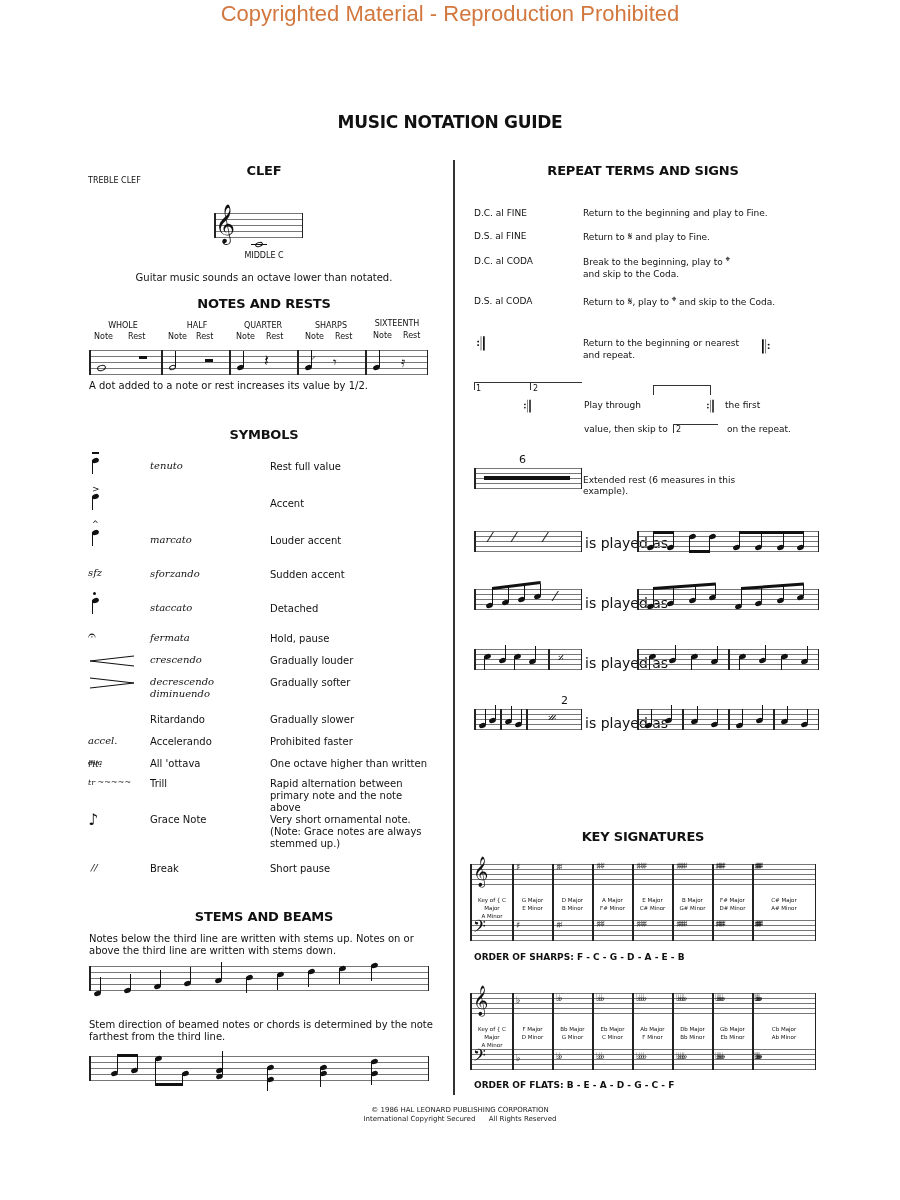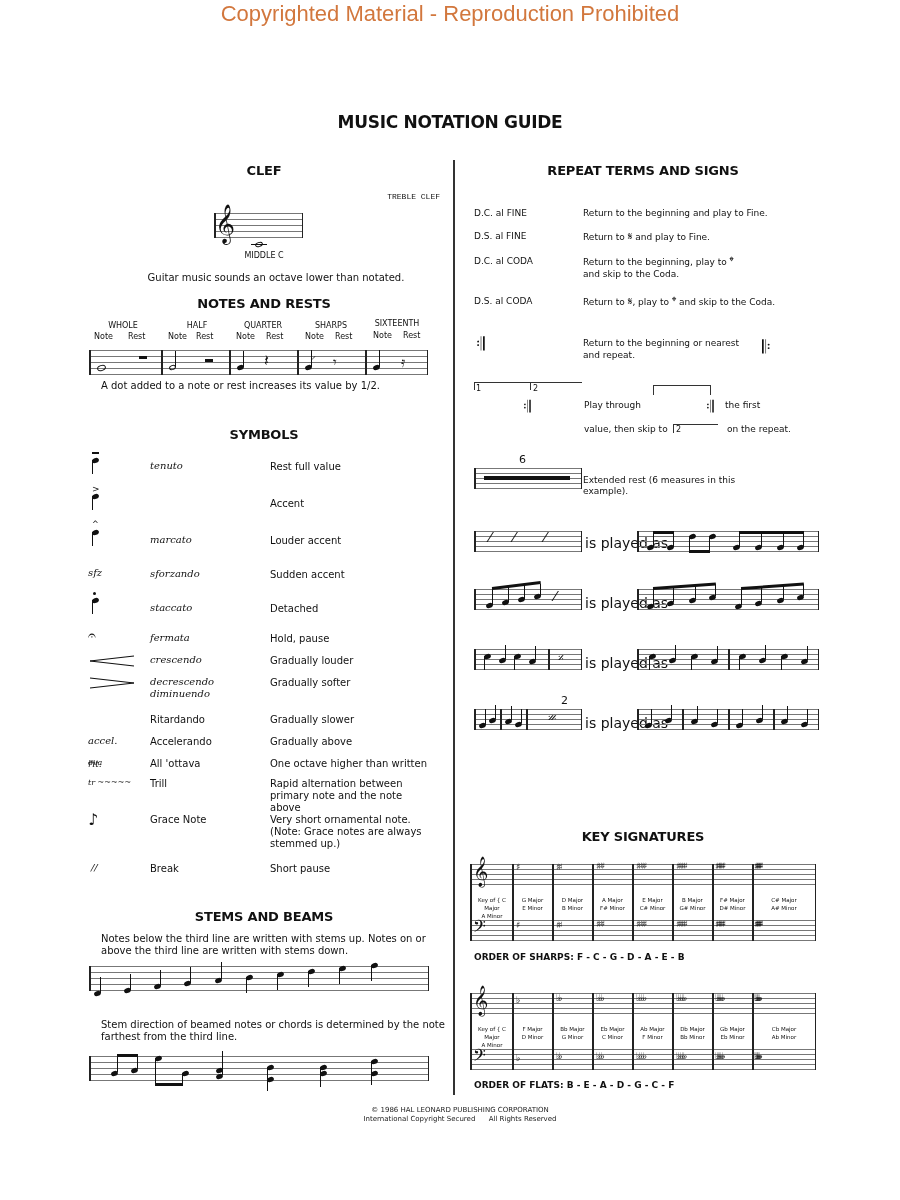--- a/index.html
+++ b/index.html
@@ -3,21 +3,21 @@
 <meta charset="utf-8">
 <style>
   * { box-sizing: border-box; margin: 0; padding: 0; }
   body { width: 900px; height: 1200px; background: #ffffff; position: relative; overflow: hidden; font-family: "DejaVu Sans", sans-serif; color: #111; }
   .abs { position: absolute; }
   .watermark { top: 0; left: 0; width: 900px; text-align: center; font-family: "Liberation Sans", sans-serif; font-size: 22px; color: #d2773d; line-height: 28px; }
   .page-title { top: 112px; left: 0; width: 900px; text-align: center; font-family: "DejaVu Sans", sans-serif; font-weight: bold; font-size: 17px; letter-spacing: -0.3px; }
   .h2 { font-weight: bold; font-size: 13px; text-align: center; letter-spacing: -0.2px; }
   .small { font-size: 9px; line-height: 11px; }
   .tiny { font-size: 8px; line-height: 10px; }
-  .body-text { font-size: 10px; line-height: 12px; margin-left: 12px; }
+  .body-text { font-size: 10px; line-height: 12px; }
   .italic { font-style: italic; font-family: "DejaVu Serif", serif; }
   .divider { left: 453px; top: 160px; width: 2px; height: 935px; background: #333; }
 
   
   .staff { position: absolute; }
   .staff .line { position: absolute; left: 0; right: 0; height: 1px; background: #777; }
   .bar { position: absolute; top: 0; width: 1.5px; background: #222; }
   .note { position: absolute; width: 7px; height: 5px; background: #111; border-radius: 50%; transform: rotate(-20deg); }
   .note.open { background: transparent; border: 1.5px solid #111; }
   .stem { position: absolute; width: 1px; background: #111; }
@@ -38,21 +38,21 @@
   .footer { position: absolute; left: 300px; width: 320px; text-align: center; font-size: 7px; line-height: 9px; color: #222; }
 </style>
 </head>
 <body>
 
 <div class="abs watermark">Copyrighted Material - Reproduction Prohibited</div>
 <div class="abs page-title">MUSIC NOTATION GUIDE</div>
 <div class="abs divider"></div>
 
 <div class="abs h2" style="left:88px;width:352px;top:163px;">CLEF</div>
-<div class="abs tiny" style="left:88px;width:352px;top:192px;text-align:right;font-family:Liberation Mono, monospace;">TREBLE CLEF</div>
+<div class="abs tiny" style="left:88px;width:352px;top:176px;text-align:left;">TREBLE CLEF</div>
 <div class="staff" style="left:214px;top:213px;width:89px;height:26px;">
   <div class="line" style="top:0"></div>
     <div class="line" style="top:6px"></div>
     <div class="line" style="top:12px"></div>
     <div class="line" style="top:18px"></div>
     <div class="line" style="top:24px"></div>
   <div class="bar" style="left:0;height:25px;"></div>
     <div class="bar" style="right:0;height:25px;"></div>
   <div class="glyph" style="left:1px;top:-10px;font-size:34px;line-height:40px;">𝄞</div>
 </div>
@@ -171,21 +171,21 @@
   <div class="sym-desc" style="top:1px;">Gradually softer</div>
 </div>
 <div class="sym-row" style="top:712px;">
   <div class="sym-icon italic" style="font-size:9px;top:2px;margin-top:45px;">rit.</div>
   <div class="sym-term">Ritardando</div>
   <div class="sym-desc">Gradually slower</div>
 </div>
 <div class="sym-row" style="top:734px;">
   <div class="sym-icon italic" style="font-size:10px;top:1px;">accel.</div>
   <div class="sym-term">Accelerando</div>
-  <div class="sym-desc">Gradually above</div>
+  <div class="sym-desc">Prohibited faster</div>
 </div>
 <div class="sym-row" style="top:756px;">
   <div class="sym-icon italic" style="font-size:8px;top:2px;">8va</div>
   <div class="sym-term">All 'ottava</div>
   <div class="sym-desc">One octave higher than written</div>
 </div>
 <div class="sym-row" style="top:776px;height:28px;">
   <div class="sym-icon italic" style="font-size:8px;top:2px;">tr ~~~~~</div>
   <div class="sym-term">Trill</div>
   <div class="sym-desc" style="width:165px;">Rapid alternation between primary note and the note above</div>
@@ -270,21 +270,21 @@
 <div class="rep-term" style="top:208px;">D.C. al FINE</div>
 <div class="rep-desc" style="top:207px;">Return to the beginning and play to Fine.</div>
 
 <div class="rep-term" style="top:231px;">D.S. al FINE</div>
 <div class="rep-desc" style="top:231px;">
   <span>Return to</span> <span style="font-size:11px;">𝄋</span> <span>and play to Fine.</span>
 </div>
 
 <div class="rep-term" style="top:256px;">D.C. al CODA</div>
 <div class="rep-desc" style="top:255px;">
-  <span>Return to the beginning, play to</span> <span style="font-size:12px;">𝄌</span><br><span>and skip to the Coda.</span>
+  <span>Break to the beginning, play to</span> <span style="font-size:12px;">𝄌</span><br><span>and skip to the Coda.</span>
 </div>
 
 <div class="rep-term" style="top:296px;">D.S. al CODA</div>
 <div class="rep-desc" style="top:295px;">
   <span>Return to</span> <span style="font-size:11px;">𝄋</span><span>, play to</span> <span style="font-size:12px;">𝄌</span> <span>and skip to the Coda.</span>
 </div>
 
 <div class="abs glyph" style="left:476px;top:334px;font-size:18px;line-height:20px;">𝄇</div>
 <div class="rep-desc" style="top:337px;width:165px;">Return to the beginning or nearest and repeat.</div>
 <div class="abs glyph" style="left:762px;top:337px;font-size:18px;line-height:20px;">𝄆</div>

